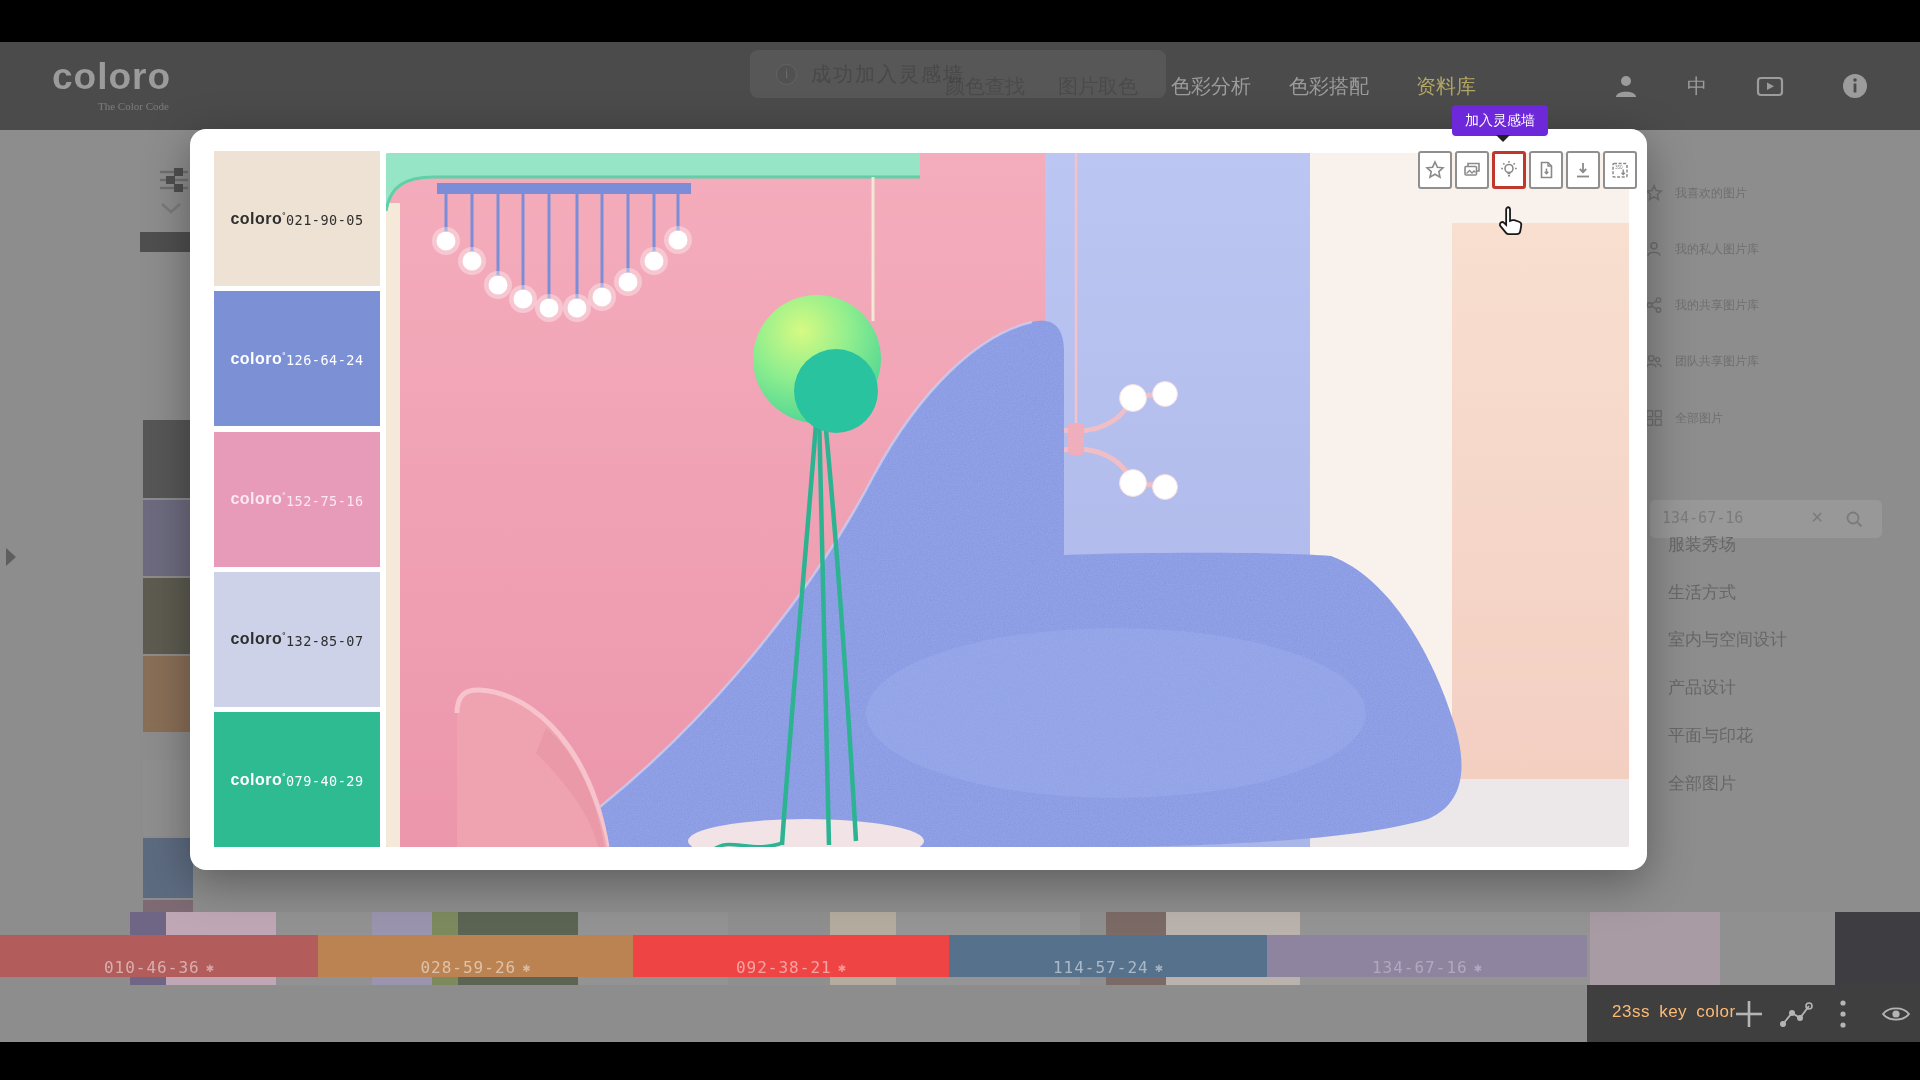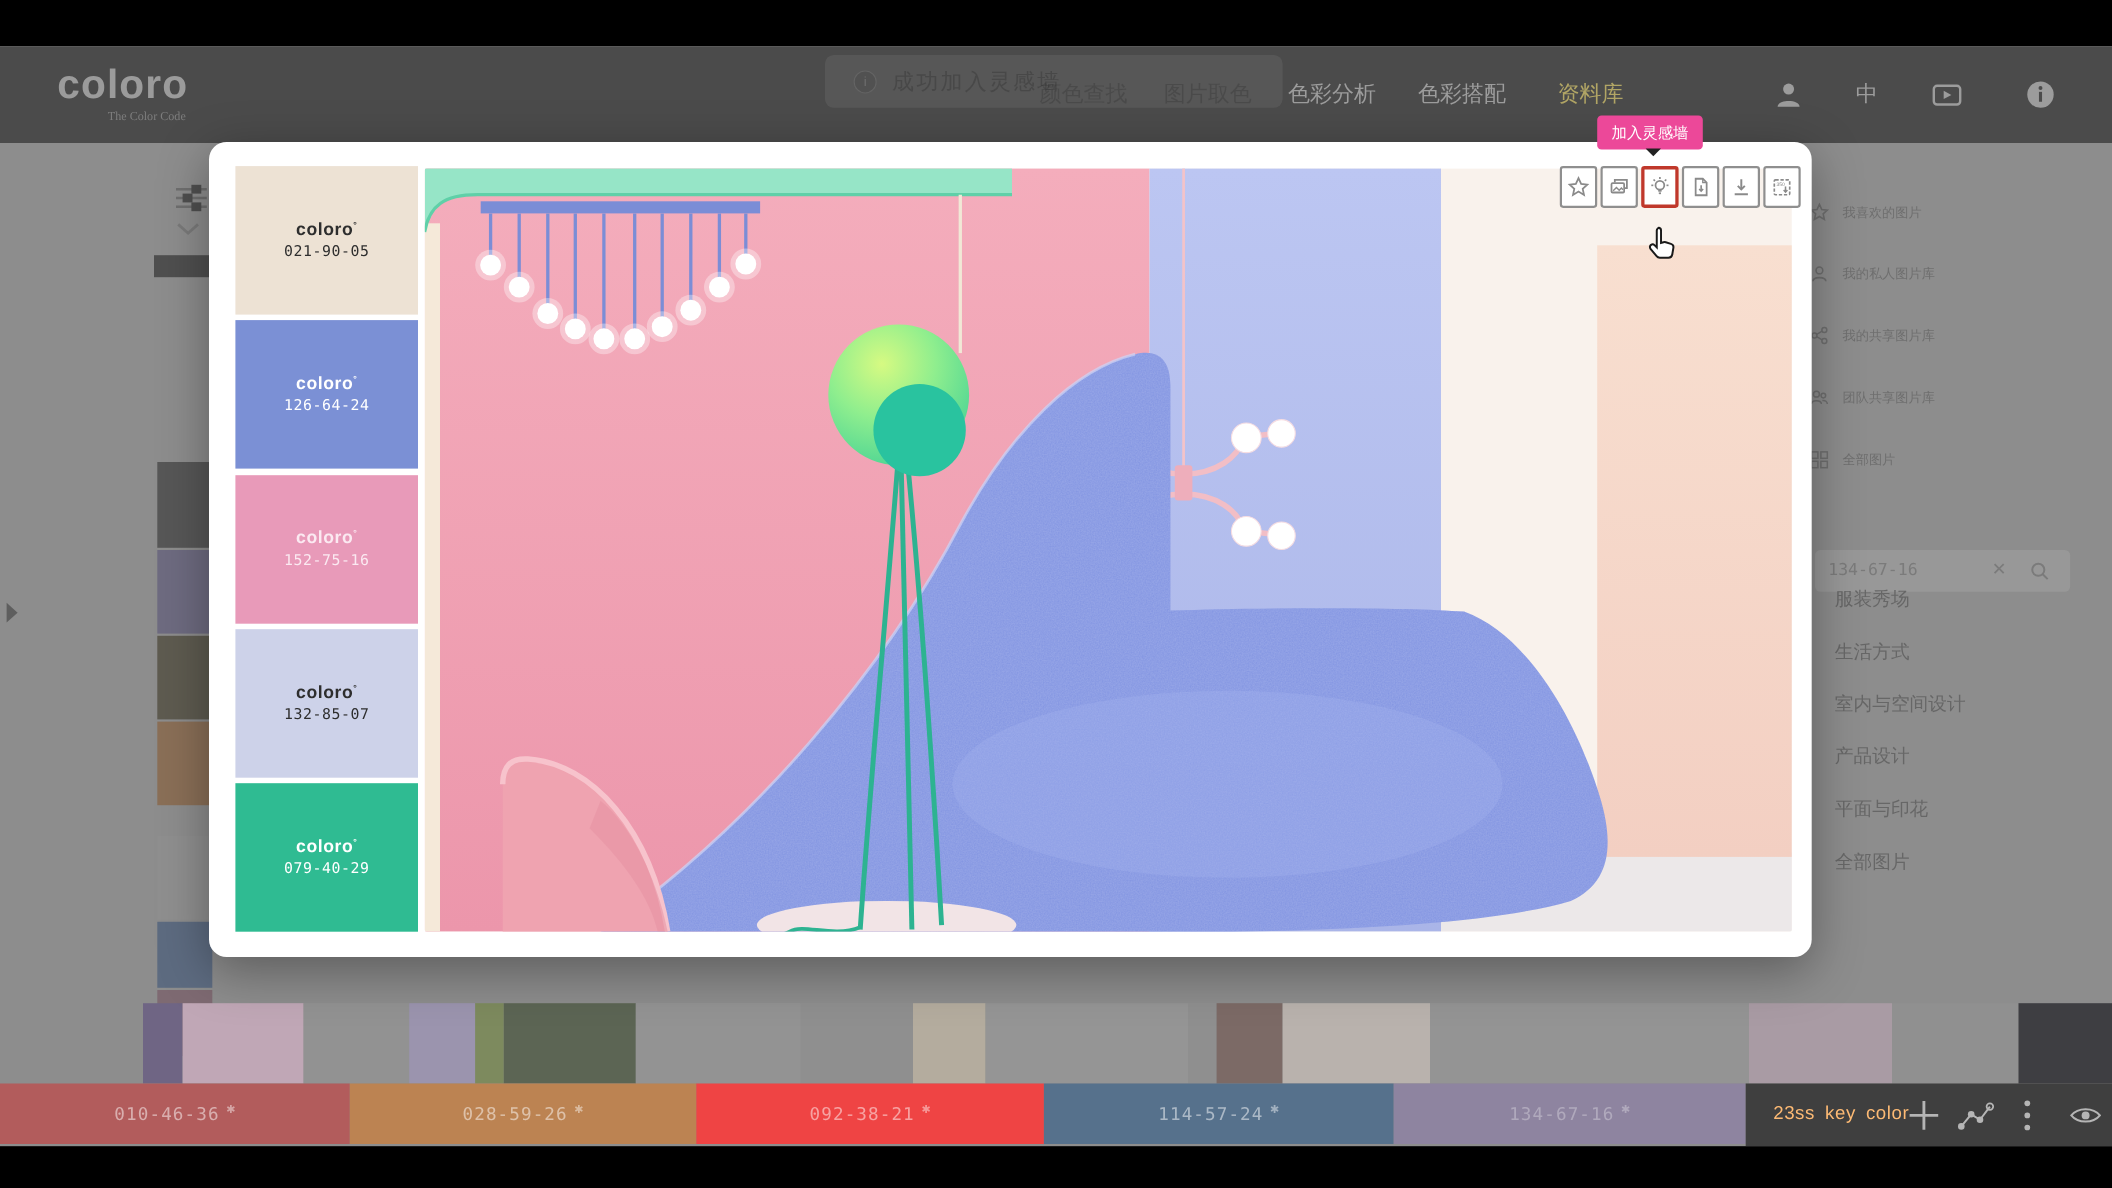--- a/index.html
+++ b/index.html
@@ -25,41 +25,41 @@
   
   .side-item{position:absolute;left:1645px;width:270px;height:30px;display:flex;align-items:center;cursor:pointer;}
   .side-item .lbl{margin-left:12px;font-size:12px;color:#6f6f6f;}
   .cat-item{position:absolute;left:1668px;width:250px;height:28px;line-height:28px;font-size:17px;color:#676767;cursor:pointer;}
   .srch{position:absolute;left:1650px;top:458px;width:232px;height:38px;background:#989898;border-radius:5px;}
   .srch .val{position:absolute;left:12px;top:9px;font-size:15px;color:#7b7b7b;font-family:"DejaVu Sans Mono",monospace;}
   .srch .x{position:absolute;right:58px;top:8px;font-size:16px;color:#7b7b7b;}
   
   .thumb{position:absolute;top:870px;height:73px;}
   
-  .cbar{position:absolute;top:943px;height:55px;display:flex;align-items:center;justify-content:center;}
+  .cbar{position:absolute;top:893px;height:42px;display:flex;align-items:flex-end;justify-content:center;}
   .cbar .code{font-family:"DejaVu Sans Mono",monospace;font-size:16px;color:rgba(255,255,255,0.5);letter-spacing:1px;}
   .cbar .star{font-size:10px;color:rgba(255,255,255,0.45);margin-left:6px;position:relative;top:-3px;}
   .cbar.dim5 .code,.cbar.dim5 .star{color:rgba(255,255,255,0.30);}
   .keypanel{position:absolute;left:1587px;top:943px;width:333px;height:57px;background:#3f3f3f;}
   .keypanel .klabel{position:absolute;left:25px;top:17px;font-size:17px;color:#fdba74;letter-spacing:0.5px;word-spacing:4px;}
   
   .modal{position:absolute;left:190px;top:129px;width:1457px;height:741px;background:#ffffff;border-radius:16px;
          box-shadow:0 12px 45px rgba(0,0,0,0.35);}
   .chips{position:absolute;left:24px;top:22px;width:166px;height:696px;display:flex;flex-direction:column;justify-content:space-between;}
-  .chip{width:166px;height:135px;display:flex;flex-direction:column;align-items:center;justify-content:center;cursor:pointer;}
+  .chip{width:166px;height:135px;display:flex;flex-direction:row;align-items:center;justify-content:center;cursor:pointer;}
   .chip .brand{font-size:16px;font-weight:bold;letter-spacing:0.5px;}
   .chip .brand sup{font-size:8px;}
   .chip .code{font-size:13.5px;margin-top:3px;font-family:"DejaVu Sans Mono",monospace;letter-spacing:0.5px;}
   .imgbox{position:absolute;left:196px;top:24px;width:1243px;height:694px;overflow:hidden;border-radius:2px;}
   
   .tbar{position:absolute;left:1228px;top:22px;display:flex;gap:3px;}
   .tbtn{width:34px;height:38px;background:#fff;border:2px solid #8f8f8f;border-radius:3px;box-sizing:border-box;
         display:flex;align-items:center;justify-content:center;cursor:pointer;}
   .tbtn.sel{border:3px solid #c0382b;}
-  .tooltip{position:absolute;left:1452px;top:105px;width:96px;height:31px;background:#ec4899;border-radius:4px;
+  .tooltip{position:absolute;left:1452px;top:105px;width:96px;height:31px;background:#6d28d9;border-radius:4px;
            color:#fff;font-size:14px;text-align:center;line-height:31px;z-index:60;}
   .tooltip:after{content:"";position:absolute;left:44px;bottom:-6px;border-left:7px solid transparent;
            border-right:7px solid transparent;border-top:7px solid #212121;}
   .cursorhand{position:absolute;left:1304px;top:76px;z-index:70;}
   
   .subbar{position:absolute;left:0;top:1042px;width:1920px;height:38px;background:#000;display:flex;align-items:flex-start;justify-content:center;}
   .subtitle{font-size:30px;font-weight:bold;color:#ffffff;letter-spacing:1px;margin-top:0px;}
   .larrow{position:absolute;left:6px;top:506px;width:0;height:0;border-top:9px solid transparent;
           border-bottom:9px solid transparent;border-left:10px solid #5e5e5e;cursor:pointer;}
 </style>

